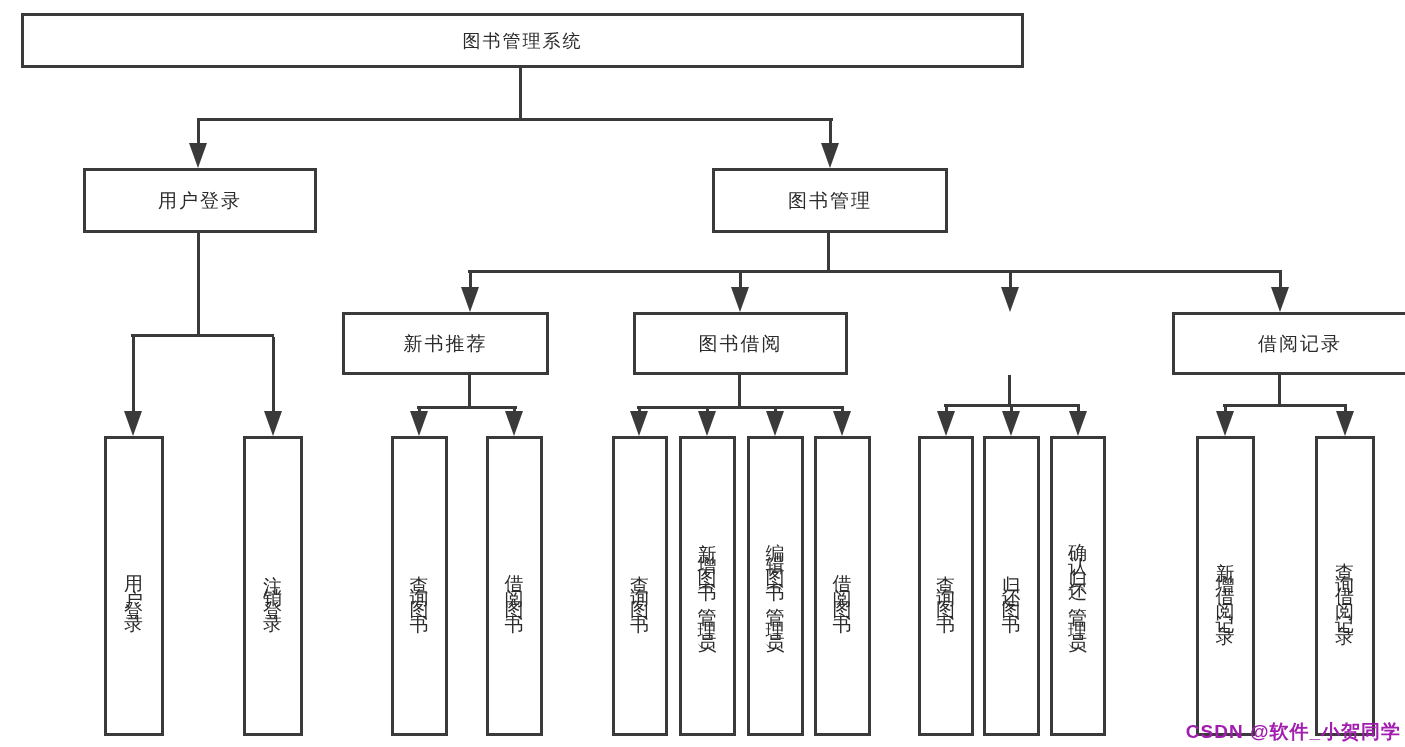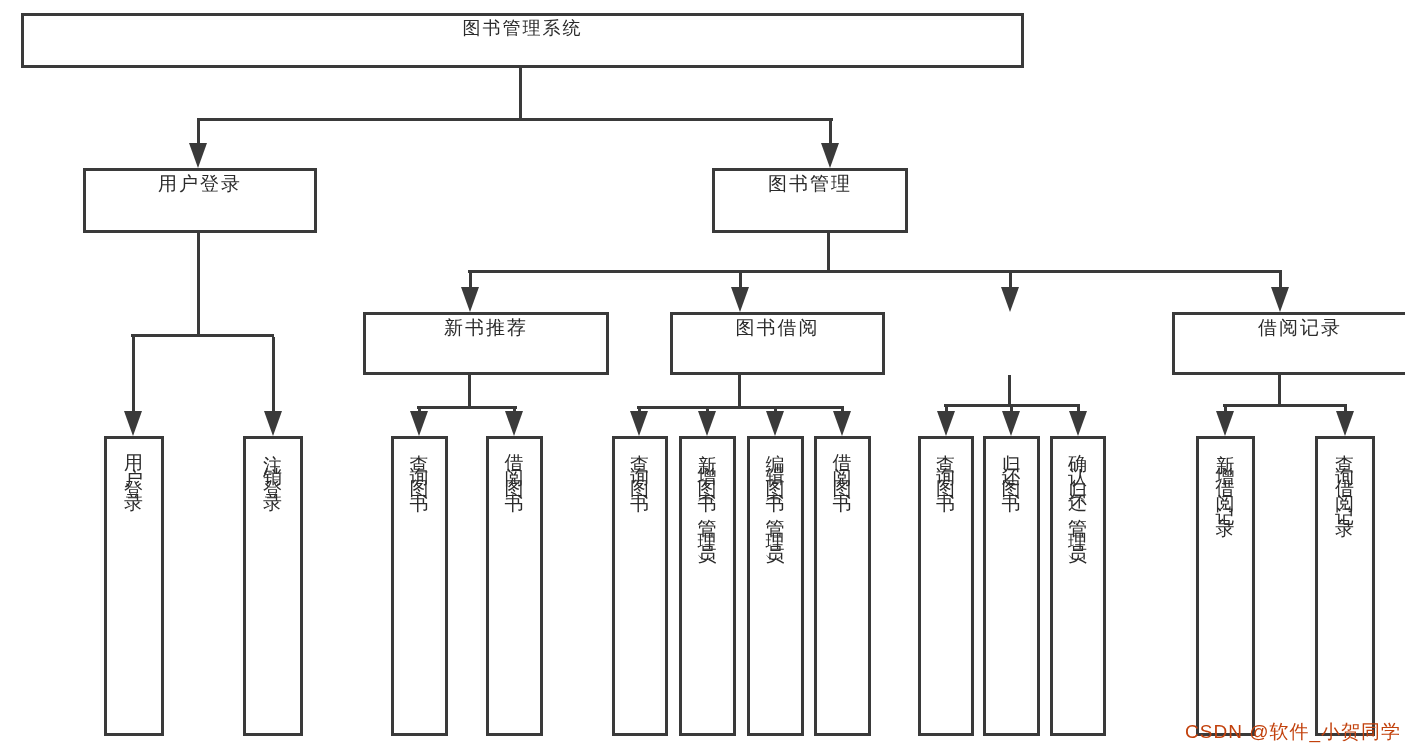--- a/index.html
+++ b/index.html
@@ -2,81 +2,81 @@
 <html><head>
 <meta charset="utf-8">
 <style>
   html,body { margin:0; padding:0; background:#ffffff; }
   .canvas {
     position:relative; width:1405px; height:747px; background:#ffffff;
     font-family:"Liberation Sans", sans-serif; color:#2b2b2b; overflow:hidden;
   }
   .box {
     position:absolute; box-sizing:border-box; background:#ffffff;
-    border:3px solid #3a3a3a; display:flex; align-items:flex-start; justify-content:center;
+    border:3px solid #3a3a3a; display:flex; align-items:center; justify-content:center;
   }
   .hlabel { font-size:19px; letter-spacing:2px; white-space:nowrap; }
   .root-label { font-size:18px; letter-spacing:2px; white-space:nowrap; }
   .vlabel {
     writing-mode:vertical-rl; text-orientation:mixed;
     font-size:19px; letter-spacing:13px; line-height:1;
   }
   .line { position:absolute; background:#3a3a3a; }
   .arrow { position:absolute; width:18px; }
   .arrow::before {
     content:""; position:absolute; left:50%; margin-left:-1.5px;
     top:0; bottom:16px; width:3px; background:#3a3a3a;
   }
   .arrow::after {
     content:""; position:absolute; left:50%; margin-left:-9px; bottom:0;
     width:0; height:0; border-left:9px solid transparent;
     border-right:9px solid transparent; border-top:25px solid #3a3a3a;
   }
   .watermark {
     position:absolute; top:719px; right:4px; font-size:19px;
-    color:#c2410c; letter-spacing:1px; white-space:nowrap;
+    color:#a21caf; letter-spacing:1px; white-space:nowrap;font-weight:bold;
   }
 </style>
 </head>
 <body>
 
 <div class="canvas">
 
   <div class="box" style="left:21px;top:13px;width:1003px;height:55px">
     <span class="root-label">图书管理系统</span>
   </div>
 
   <div class="line" style="left:519px;top:68px;width:3px;height:50px"></div>
   <div class="line" style="left:197px;top:118px;width:636px;height:3px"></div>
   <div class="arrow" style="left:189px;top:121px;height:47px"></div>
   <div class="arrow" style="left:821px;top:121px;height:47px"></div>
 
   <div class="box" style="left:83px;top:168px;width:234px;height:65px">
     <span class="hlabel">用户登录</span>
   </div>
-  <div class="box" style="left:712px;top:168px;width:196px;height:65px">
+  <div class="box" style="left:712px;top:168px;width:236px;height:65px">
     <span class="hlabel">图书管理</span>
   </div>
 
   <div class="line" style="left:197px;top:233px;width:3px;height:102px"></div>
   <div class="line" style="left:131px;top:334px;width:143px;height:3px"></div>
   <div class="arrow" style="left:124px;top:337px;height:99px"></div>
   <div class="arrow" style="left:264px;top:337px;height:99px"></div>
 
   <div class="line" style="left:827px;top:233px;width:3px;height:38px"></div>
   <div class="line" style="left:468px;top:270px;width:814px;height:3px"></div>
   <div class="arrow" style="left:461px;top:273px;height:39px"></div>
   <div class="arrow" style="left:731px;top:273px;height:39px"></div>
   <div class="arrow" style="left:1001px;top:273px;height:39px"></div>
   <div class="arrow" style="left:1271px;top:273px;height:39px"></div>
 
-  <div class="box" style="left:363px;top:312px;width:246px;height:63px">
+  <div class="box" style="left:342px;top:312px;width:207px;height:63px">
     <span class="hlabel">新书推荐</span>
   </div>
-  <div class="box" style="left:670px;top:312px;width:215px;height:63px">
+  <div class="box" style="left:633px;top:312px;width:215px;height:63px">
     <span class="hlabel">图书借阅</span>
   </div>
   <div class="box" style="left:1172px;top:312px;width:256px;height:63px">
     <span class="hlabel">借阅记录</span>
   </div>
 
   <div class="line" style="left:468px;top:375px;width:3px;height:33px"></div>
   <div class="line" style="left:417px;top:406px;width:100px;height:3px"></div>
   <div class="arrow" style="left:410px;top:409px;height:27px"></div>
   <div class="arrow" style="left:505px;top:409px;height:27px"></div>

